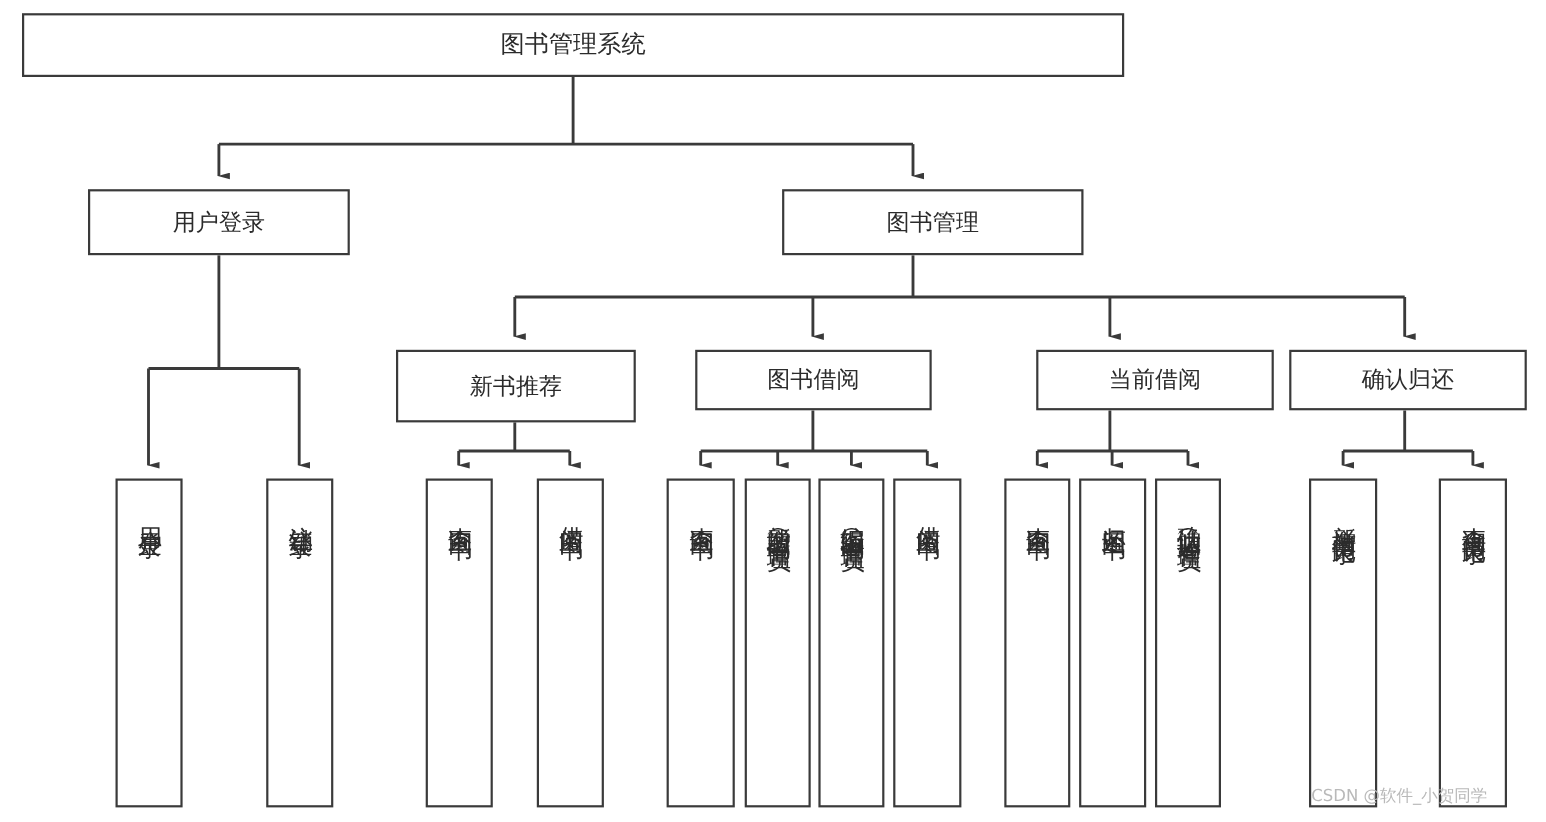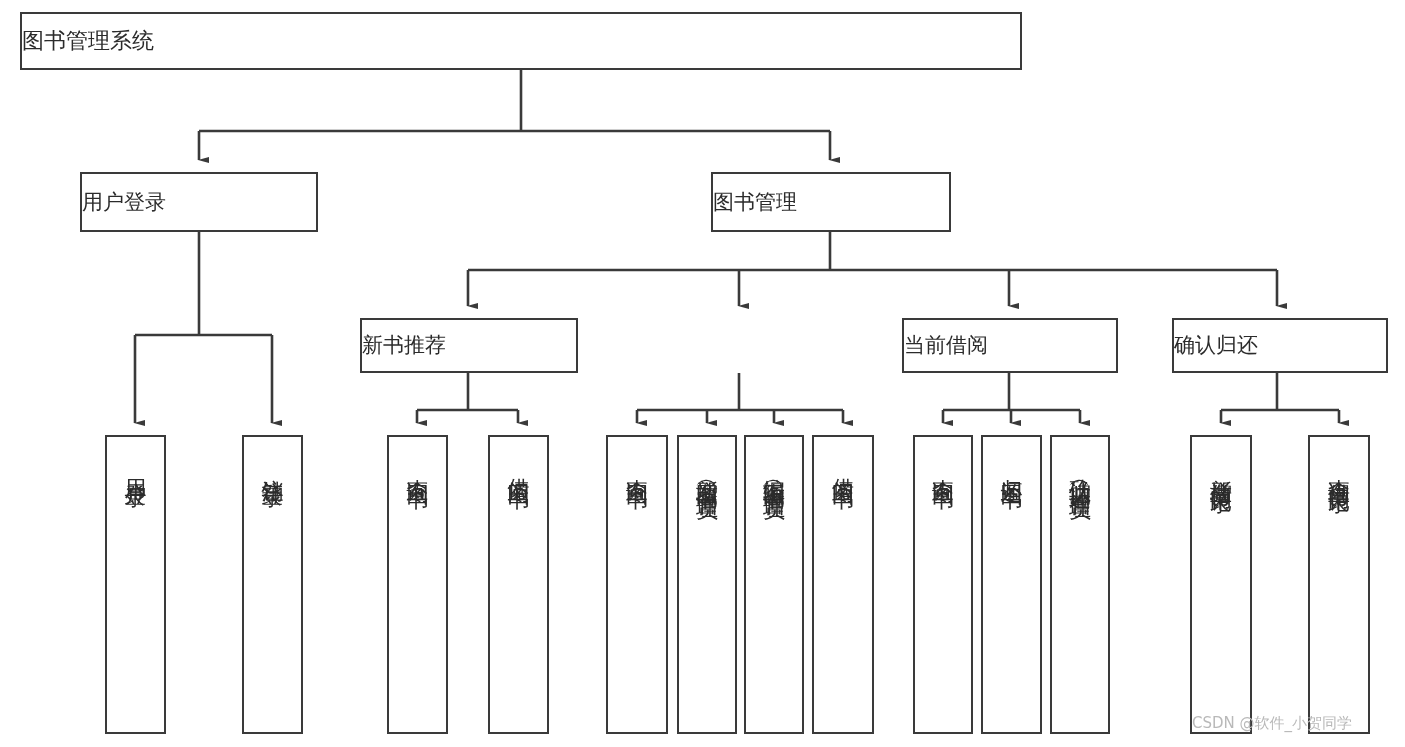--- a/index.html
+++ b/index.html
@@ -25,20 +25,21 @@
     height: 747px;
     pointer-events: none;
   }
   .node {
     position: absolute;
     box-sizing: border-box;
     border: 2px solid #3a3a3a;
     background: #ffffff;
     display: flex;
     align-items: center;
+    justify-content: center;
     color: #2b2b2b;
     line-height: 1.18;
   }
   .node .label {
     display: block;
     text-align: center;
     white-space: nowrap;
   }
   .node.horiz .label {
     font-size: 21px;
@@ -123,28 +124,31 @@
     </g>
   </svg>
 
   <div class="node root horiz" style="left:20px; top:12px; width:1002px; height:58px;">
     <span class="label">图书管理系统</span>
   </div>
 
   <div class="node horiz" style="left:80px; top:172px; width:238px; height:60px;">
     <span class="label">用户登录</span>
   </div>
-  <div class="node horiz" style="left:711px; top:172px; width:240px; height:60px;">
+  <div class="node horiz" style="left:711px; top:172px; width:274px; height:60px;">
     <span class="label">图书管理</span>
   </div>
 
-  <div class="node horiz" style="left:360px; top:318px; width:218px; height:55px;">
+  <div class="node horiz" style="left:360px; top:318px; width:218px; height:66px;">
     <span class="label">新书推荐</span>
   </div>
-  <div class="node horiz" style="left:902px; top:318px; width:216px; height:55px;">
+  <div class="node horiz" style="left:632px; top:318px; width:215px; height:55px;">
+    <span class="label">图书借阅</span>
+  </div>
+  <div class="node horiz" style="left:942px; top:318px; width:216px; height:55px;">
     <span class="label">当前借阅</span>
   </div>
   <div class="node horiz" style="left:1172px; top:318px; width:216px; height:55px;">
     <span class="label">确认归还</span>
   </div>
 
   <div class="node vert" style="left:105px; top:435px; width:61px; height:299px;">
     <span class="label">用户登录</span>
   </div>
   <div class="node vert" style="left:242px; top:435px; width:61px; height:299px;">

